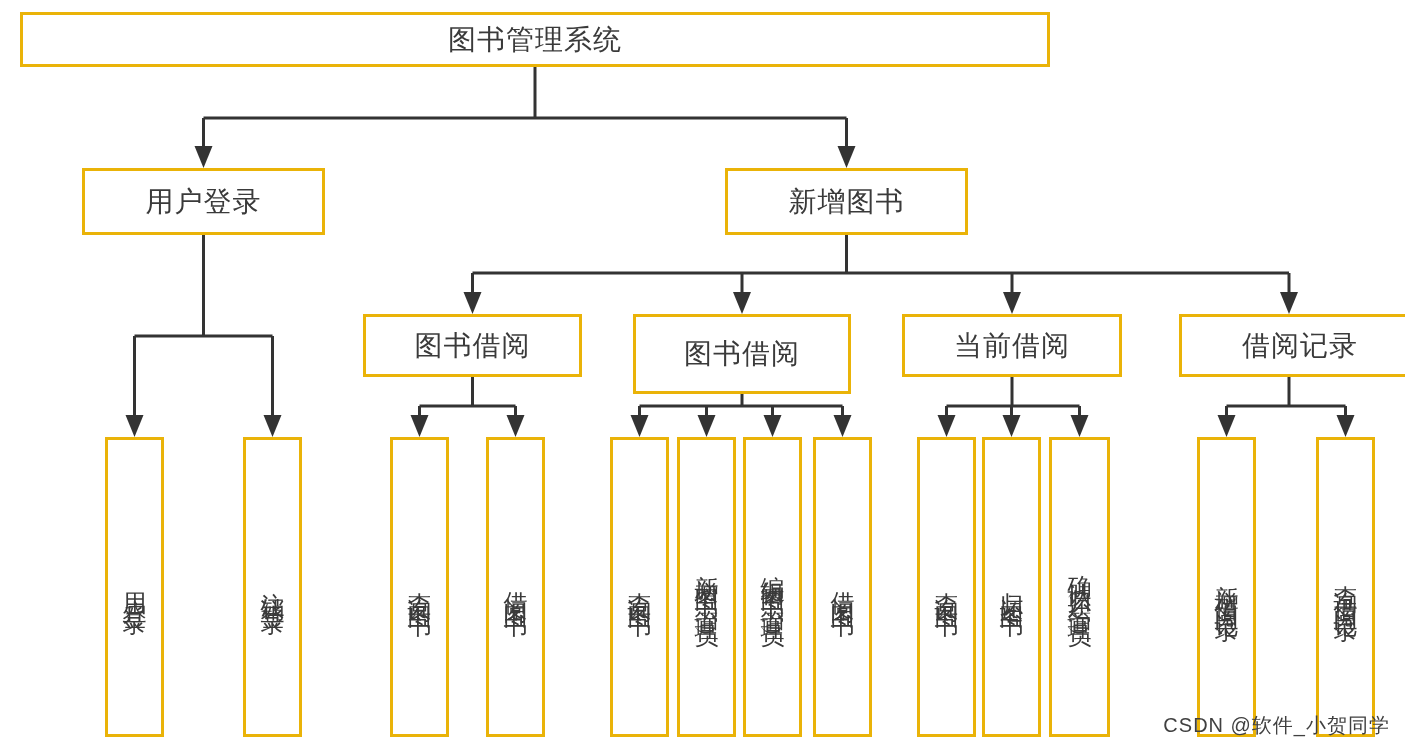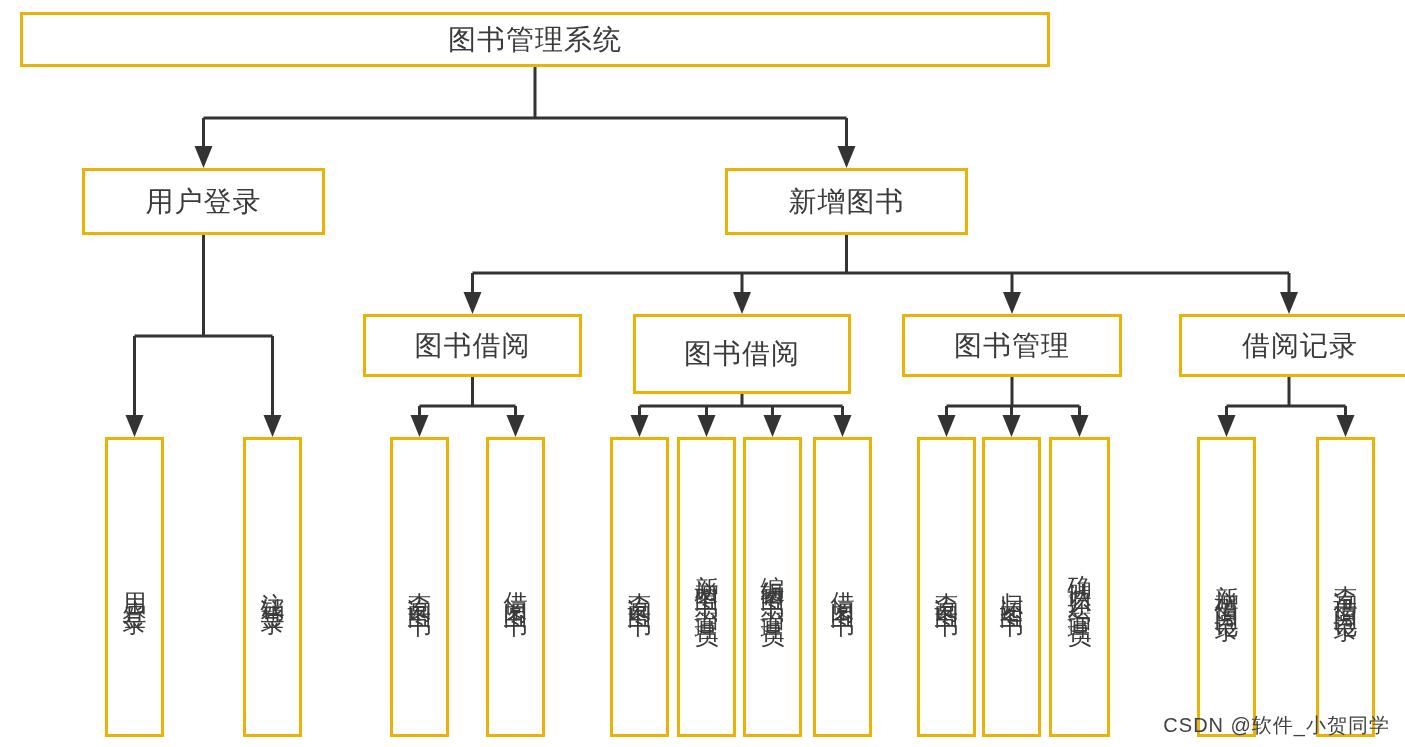--- a/index.html
+++ b/index.html
@@ -149,21 +149,21 @@
     <span class="hlabel">新增图书</span>
   </div>
 
   <div class="node" style="left:363px; top:314px; width:219px; height:63px;">
     <span class="hlabel">图书借阅</span>
   </div>
   <div class="node" style="left:633px; top:314px; width:218px; height:80px;">
     <span class="hlabel">图书借阅</span>
   </div>
   <div class="node" style="left:902px; top:314px; width:220px; height:63px;">
-    <span class="hlabel">图书管理</span>
+    <span class="hlabel">当前借阅</span>
   </div>
   <div class="node" style="left:1179px; top:314px; width:242px; height:63px;">
     <span class="hlabel">借阅记录</span>
   </div>
 
   <div class="node" style="left:105px; top:437px; width:59px; height:300px;">
     <span class="vlabel">用户登录</span>
   </div>
   <div class="node" style="left:243px; top:437px; width:59px; height:300px;">
     <span class="vlabel">注销登录</span>

